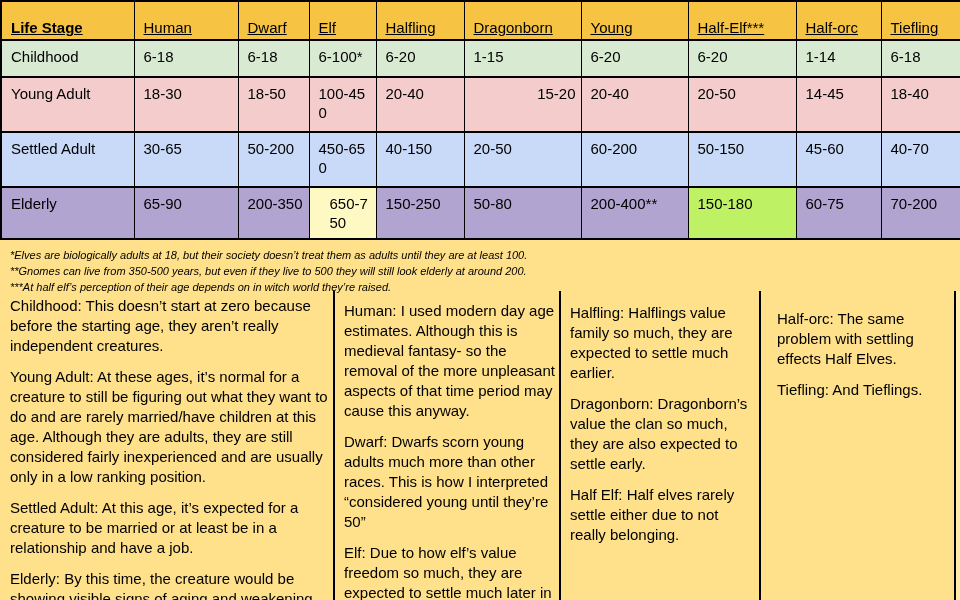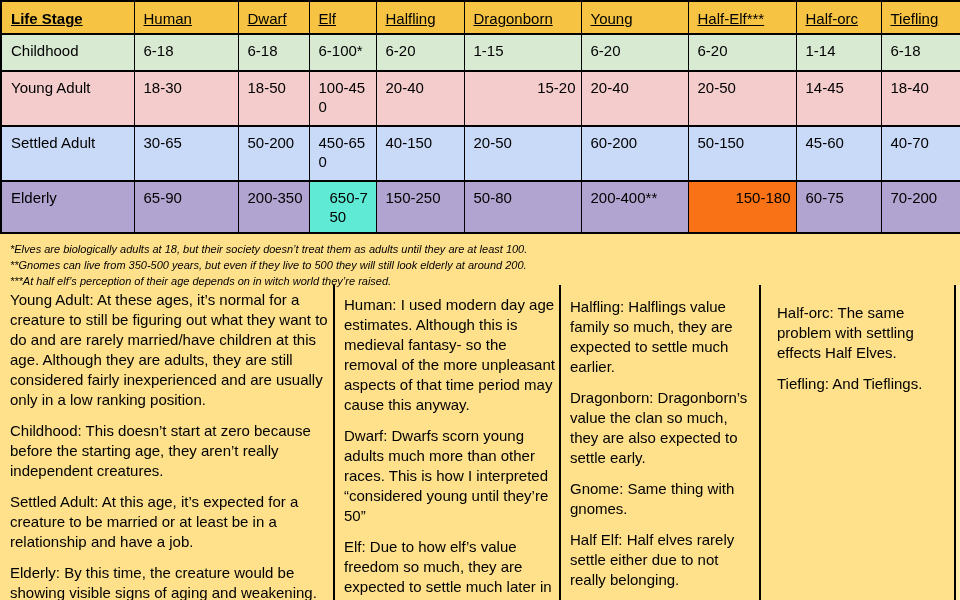--- a/index.html
+++ b/index.html
@@ -12,21 +12,21 @@
     border-collapse:collapse;table-layout:fixed;width:960px;
     border:2px solid #000;
   }
   .age-table th,.age-table td{
     border:1.5px solid #000;border-top:2px solid #000;border-bottom:2px solid #000;
     vertical-align:top;text-align:left;
     font-size:15px;line-height:19px;font-weight:normal;
     padding:6px 5px 2px 9px;
     word-break:break-all;overflow:hidden;
   }
-  .age-table thead th{padding-top:7px}
+  .age-table thead th{padding-top:16px}
   .hlabel{text-decoration:underline}
   .hlabel.bold{font-weight:bold}
   
   .footnotes{
     height:51px;box-sizing:border-box;
     padding:7px 10px 0 10px;
     font-style:italic;font-size:11px;line-height:16px;
   }
   
   .notes{display:flex;height:317px;align-items:stretch}
@@ -102,53 +102,52 @@
         <td style="background: rgb(201, 218, 248);">20-50</td>
         <td style="background: rgb(201, 218, 248);">60-200</td>
         <td style="background: rgb(201, 218, 248);">50-150</td>
         <td style="background: rgb(201, 218, 248);">45-60</td>
         <td style="background: rgb(201, 218, 248);">40-70</td>
       </tr>
       <tr style="height: 52px;">
         <td style="background: rgb(177, 164, 208);">Elderly</td>
         <td style="background: rgb(177, 164, 208);">65-90</td>
         <td style="background: rgb(177, 164, 208);">200-350</td>
-        <td style="background: #5eead4; padding-left: 20px;">650-750</td>
+        <td style="background: #fef9c3; padding-left: 20px;">650-750</td>
         <td style="background: rgb(177, 164, 208);">150-250</td>
         <td style="background: rgb(177, 164, 208);">50-80</td>
         <td style="background: rgb(177, 164, 208);">200-400**</td>
-        <td style="background: #f97316; text-align: right;">150-180</td>
+        <td style="background: #bef264;">150-180</td>
         <td style="background: rgb(177, 164, 208);">60-75</td>
         <td style="background: rgb(177, 164, 208);">70-200</td>
       </tr>
     </tbody>
 </table>
 
 <div class="footnotes">
   <div>*Elves are biologically adults at 18, but their society doesn’t treat them as adults until they are at least 100.</div>
   <div>**Gnomes can live from 350-500 years, but even if they live to 500 they will still look elderly at around 200.</div>
   <div>***At half elf’s perception of their age depends on in witch world they’re raised.</div>
 </div>
 
 <div class="notes">
   <div class="ncol ncol-0">
+      <p>Childhood: This doesn’t start at zero because before the starting age, they aren’t really independent creatures.</p>
       <p>Young Adult: At these ages, it’s normal for a creature to still be figuring out what they want to do and are rarely married/have children at this age. Although they are adults, they are still considered fairly inexperienced and are usually only in a low ranking position.</p>
-      <p>Childhood: This doesn’t start at zero because before the starting age, they aren’t really independent creatures.</p>
       <p>Settled Adult: At this age, it’s expected for a creature to be married or at least be in a relationship and have a job.</p>
       <p>Elderly: By this time, the creature would be showing visible signs of aging and weakening.</p>
     </div>
   <div class="ncol ncol-1">
       <p>Human: I used modern day age estimates. Although this is medieval fantasy- so the removal of the more unpleasant aspects of that time period may cause this anyway.</p>
       <p>Dwarf: Dwarfs scorn young adults much more than other races. This is how I interpreted “considered young until they’re 50”</p>
       <p>Elf: Due to how elf’s value freedom so much, they are expected to settle much later in life.</p>
     </div>
   <div class="ncol ncol-2">
       <p>Halfling: Halflings value family so much, they are expected to settle much earlier.</p>
       <p>Dragonborn: Dragonborn’s value the clan so much, they are also expected to settle early.</p>
-      <p>Gnome: Same thing with gnomes.</p>
       <p>Half Elf: Half elves rarely settle either due to not really belonging.</p>
     </div>
   <div class="ncol ncol-3">
       <p>Half-orc: The same problem with settling effects Half Elves.</p>
       <p>Tiefling: And Tieflings.</p>
     </div>
   <div class="strip" style="background: rgb(255, 236, 169);"></div>
 </div>
 
 </body></html>

